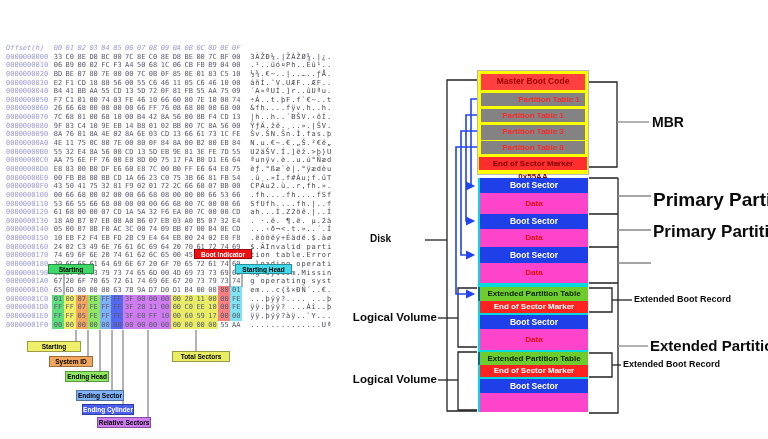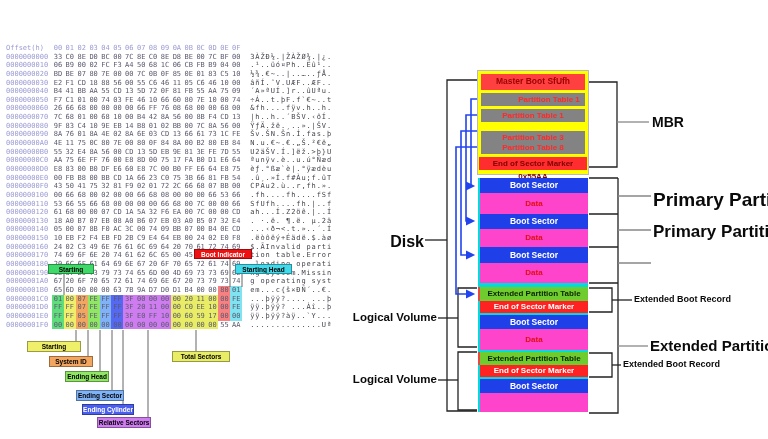--- a/index.html
+++ b/index.html
@@ -12,37 +12,37 @@
          font-size:34px;line-height:37px;font-weight:bold;letter-spacing:-1px;
          color:#000;border-bottom:6px solid #000;}
 
   
   #hexdump{position:absolute;left:6px;top:44px;font-family:"DejaVu Sans Mono",monospace;
            font-size:7px;}
   .hexrow{height:8.65px;line-height:8.65px;white-space:nowrap;}
   .off{display:inline-block;width:46px;color:#9b9bd4;}
   .byte{display:inline-block;width:11.9px;text-align:center;color:#5a5a6e;}
   .ascii{display:inline-block;margin-left:8px;letter-spacing:.9px;color:#44444e;white-space:pre;}
-  .hexhdr .byte,.hexhdr .off{color:#9b9bd4;}
+  .hexhdr .byte,.hexhdr .off{color:#9b9bd4;font-style:italic;}
 
   
   .chip{position:absolute;font-size:6.5px;font-weight:bold;text-align:center;
         color:#000;border:1px solid rgba(0,0,0,.35);box-sizing:border-box;
         line-height:9px;overflow:hidden;}
 
   
   .dbox{position:absolute;box-sizing:border-box;text-align:center;font-weight:bold;}
   #mbr-container{background:#ffff00;border:1px solid #b9b9b9;}
   .mbr-row-gray{background:#838383;color:#ff2a2a;font-size:8px;line-height:13px;}
   .mbr-row-red{background:#ff4040;color:#9c0000;font-size:8.5px;line-height:15px;}
   .mbr-row-marker{background:#ff2d2d;color:#7e0000;font-size:8px;line-height:13px;}
   .boot-sector{background:#1f3fe8;color:#fff;font-size:8.5px;line-height:14px;border-left:2px solid #00dcdc;}
   .data-row{background:#ff44cc;color:#e01010;font-size:8px;border-left:2px solid #00dcdc;}
   .cyan-strip{background:#00dcdc;}
-  .ept-row{background:#6fcc2f;color:#0b2400;font-size:8px;line-height:13px;border-left:2px solid #ef4444;}
+  .ept-row{background:#6fcc2f;color:#0b2400;font-size:8px;line-height:13px;border-left:2px solid #0369a1;}
   .marker-row{background:#ff2222;color:#fff;font-size:8px;line-height:12px;border-left:2px solid #00dcdc;}
 
   
   .dlabel{position:absolute;color:#0a0a0a;font-weight:bold;white-space:nowrap;}
 
   
   #lines{position:absolute;left:0;top:0;width:768px;height:439px;pointer-events:none;}
 </style>
 </head>
 <body>
@@ -138,24 +138,24 @@
   <div class="chip" style="left:235px;top:264px;width:57px;height:10px;background:#42d9ea;">Starting Head</div>
   <div class="chip" style="left:27px;top:341px;width:54px;height:11px;background:#efef6a;">Starting Cylinder</div>
   <div class="chip" style="left:49px;top:356px;width:44px;height:11px;background:#f2a65f;">System ID</div>
   <div class="chip" style="left:65px;top:371px;width:44px;height:11px;background:#8fe763;">Ending Head</div>
   <div class="chip" style="left:76px;top:390px;width:48px;height:11px;background:#7fb2f7;">Ending Sector</div>
   <div class="chip" style="left:82px;top:404px;width:52px;height:11px;background:#4a5ef0;color:#fff;">Ending Cylinder</div>
   <div class="chip" style="left:97px;top:417px;width:54px;height:11px;background:#cf7cf0;">Relative Sectors</div>
   <div class="chip" style="left:172px;top:351px;width:58px;height:11px;background:#e9ed66;">Total Sectors</div>
 
   <div id="mbr-container" class="dbox" style="left:477px;top:70px;width:112px;height:105px;"></div>
-  <div class="dbox mbr-row-red" style="left:481px;top:74px;width:104px;height:16px;">Master Boot SfUfh</div>
+  <div class="dbox mbr-row-red" style="left:481px;top:74px;width:104px;height:16px;">Master Boot Code</div>
   <div class="dbox mbr-row-gray" style="left:481px;top:93px;width:104px;height:13px;padding-left:32px;">Partition Table 1</div>
   <div class="dbox mbr-row-gray" style="left:481px;top:109px;width:104px;height:13px;">Partition Table 1</div>
-  <div class="dbox mbr-row-gray" style="left:481px;top:125px;width:104px;height:15px;margin-top:6px;">Partition Table 3</div>
+  <div class="dbox mbr-row-gray" style="left:481px;top:125px;width:104px;height:15px;">Partition Table 3</div>
   <div class="dbox mbr-row-gray" style="left:481px;top:141px;width:104px;height:13px;">Partition Table 8</div>
   <div class="dbox mbr-row-marker" style="left:479px;top:157px;width:108px;height:13px;">End of Sector Marker 0x55AA</div>
 
   <div class="dbox boot-sector" style="left:478px;top:178px;width:110px;height:15px;">Boot Sector</div>
   <div class="dbox data-row" style="left:478px;top:193px;width:110px;height:21px;line-height:21px;">Data</div>
   <div class="dbox boot-sector" style="left:478px;top:214px;width:110px;height:15px;">Boot Sector</div>
   <div class="dbox data-row" style="left:478px;top:229px;width:110px;height:18px;line-height:18px;">Data</div>
   <div class="dbox boot-sector" style="left:478px;top:247px;width:110px;height:16px;line-height:16px;">Boot Sector</div>
   <div class="dbox data-row" style="left:478px;top:263px;width:110px;height:20px;line-height:20px;">Data</div>
   <div class="dbox cyan-strip" style="left:478px;top:283px;width:110px;height:4px;"></div>
@@ -164,21 +164,21 @@
   <div class="dbox cyan-strip" style="left:478px;top:313px;width:110px;height:2px;"></div>
   <div class="dbox boot-sector" style="left:478px;top:315px;width:110px;height:14px;line-height:14px;">Boot Sector</div>
   <div class="dbox data-row" style="left:478px;top:329px;width:110px;height:21px;line-height:21px;">Data</div>
   <div class="dbox cyan-strip" style="left:478px;top:350px;width:110px;height:2px;"></div>
   <div class="dbox ept-row" style="left:478px;top:352px;width:110px;height:13px;">Extended Partition Table</div>
   <div class="dbox marker-row" style="left:478px;top:365px;width:110px;height:12px;">End of Sector Marker 0x55AA</div>
   <div class="dbox cyan-strip" style="left:478px;top:377px;width:110px;height:2px;"></div>
   <div class="dbox boot-sector" style="left:478px;top:379px;width:110px;height:14px;line-height:14px;">Boot Sector</div>
   <div class="dbox data-row" style="left:478px;top:393px;width:110px;height:19px;"></div>
 
-  <div class="dlabel" style="left:370px;top:233px;width:54px;font-size:16px;text-align:right;">Disk</div>
+  <div class="dlabel" style="left:370px;top:233px;width:54px;font-size:10px;">Disk</div>
   <div class="dlabel" style="left:333px;top:311px;width:104px;font-size:11.5px;text-align:right;">Logical Volume</div>
   <div class="dlabel" style="left:333px;top:373px;width:104px;font-size:11.5px;text-align:right;">Logical Volume</div>
 
   <div class="dlabel" style="left:652px;top:114px;font-size:14px;">MBR</div>
   <div class="dlabel" style="left:653px;top:189px;font-size:19px;">Primary Partition 1</div>
   <div class="dlabel" style="left:653px;top:222px;font-size:17px;">Primary Partition 2</div>
   <div class="dlabel" style="left:634px;top:294px;font-size:9px;">Extended Boot Record</div>
   <div class="dlabel" style="left:623px;top:359px;font-size:9px;">Extended Boot Record</div>
   <div class="dlabel" style="left:650px;top:337px;font-size:15px;">Extended Partition</div>
 

